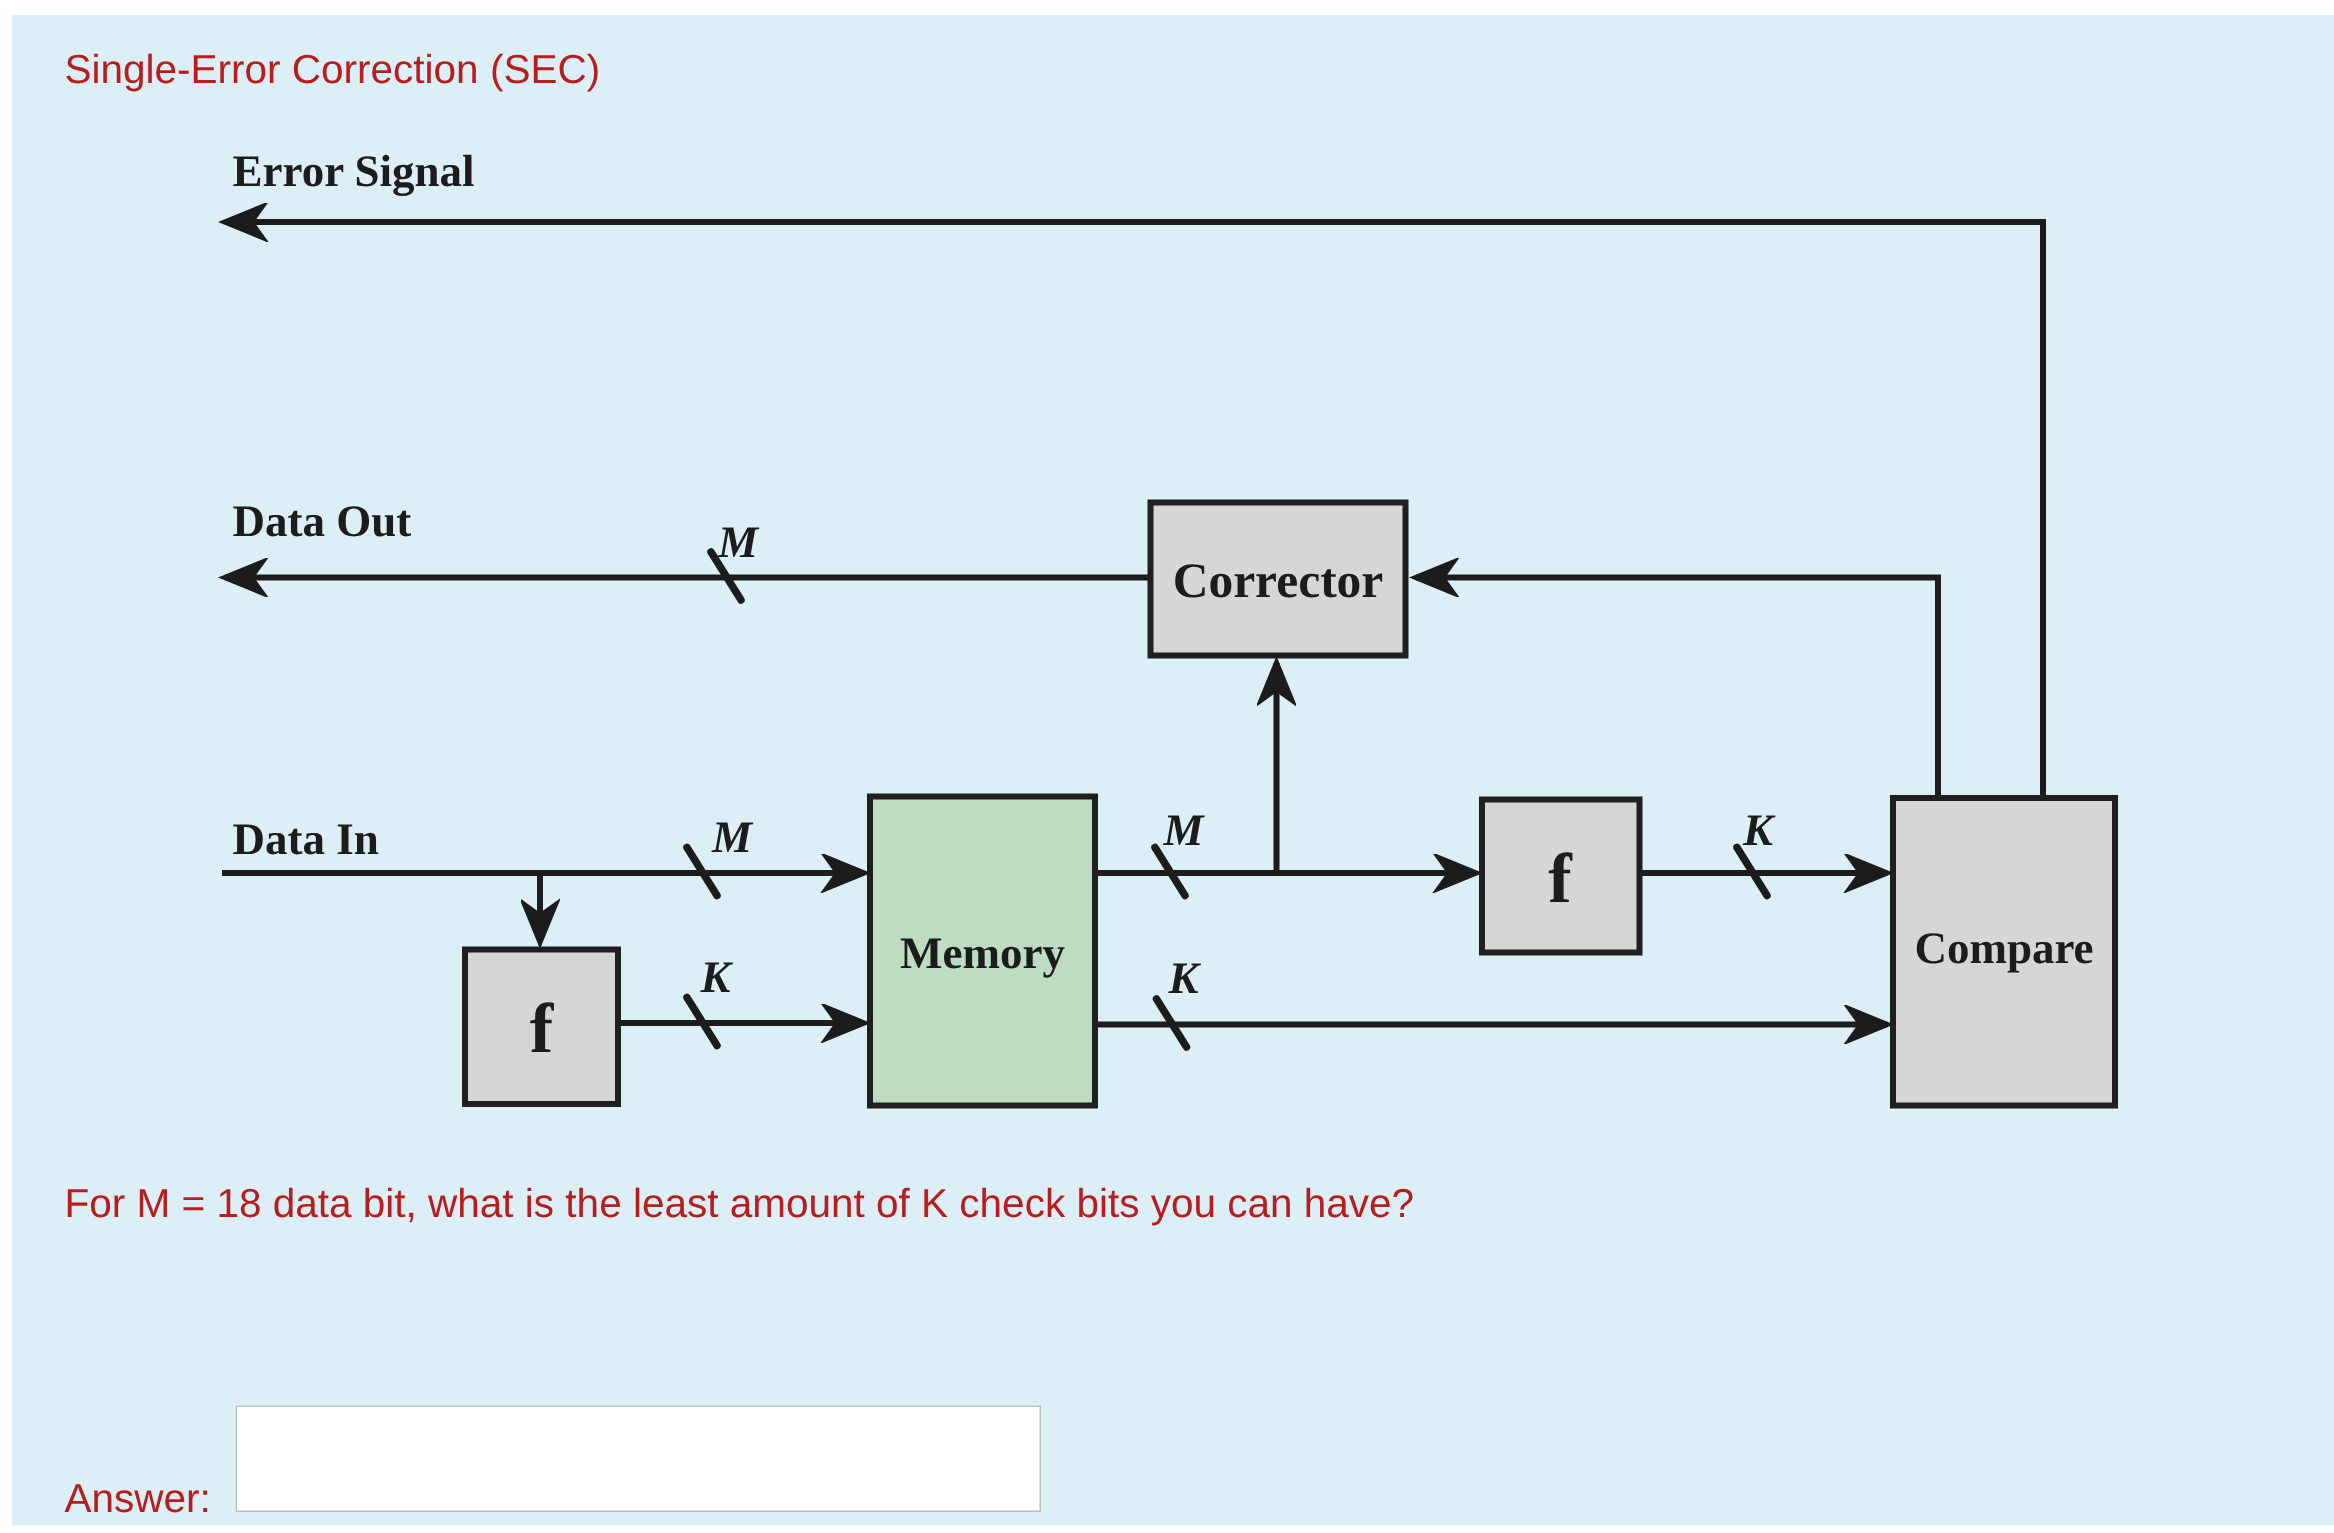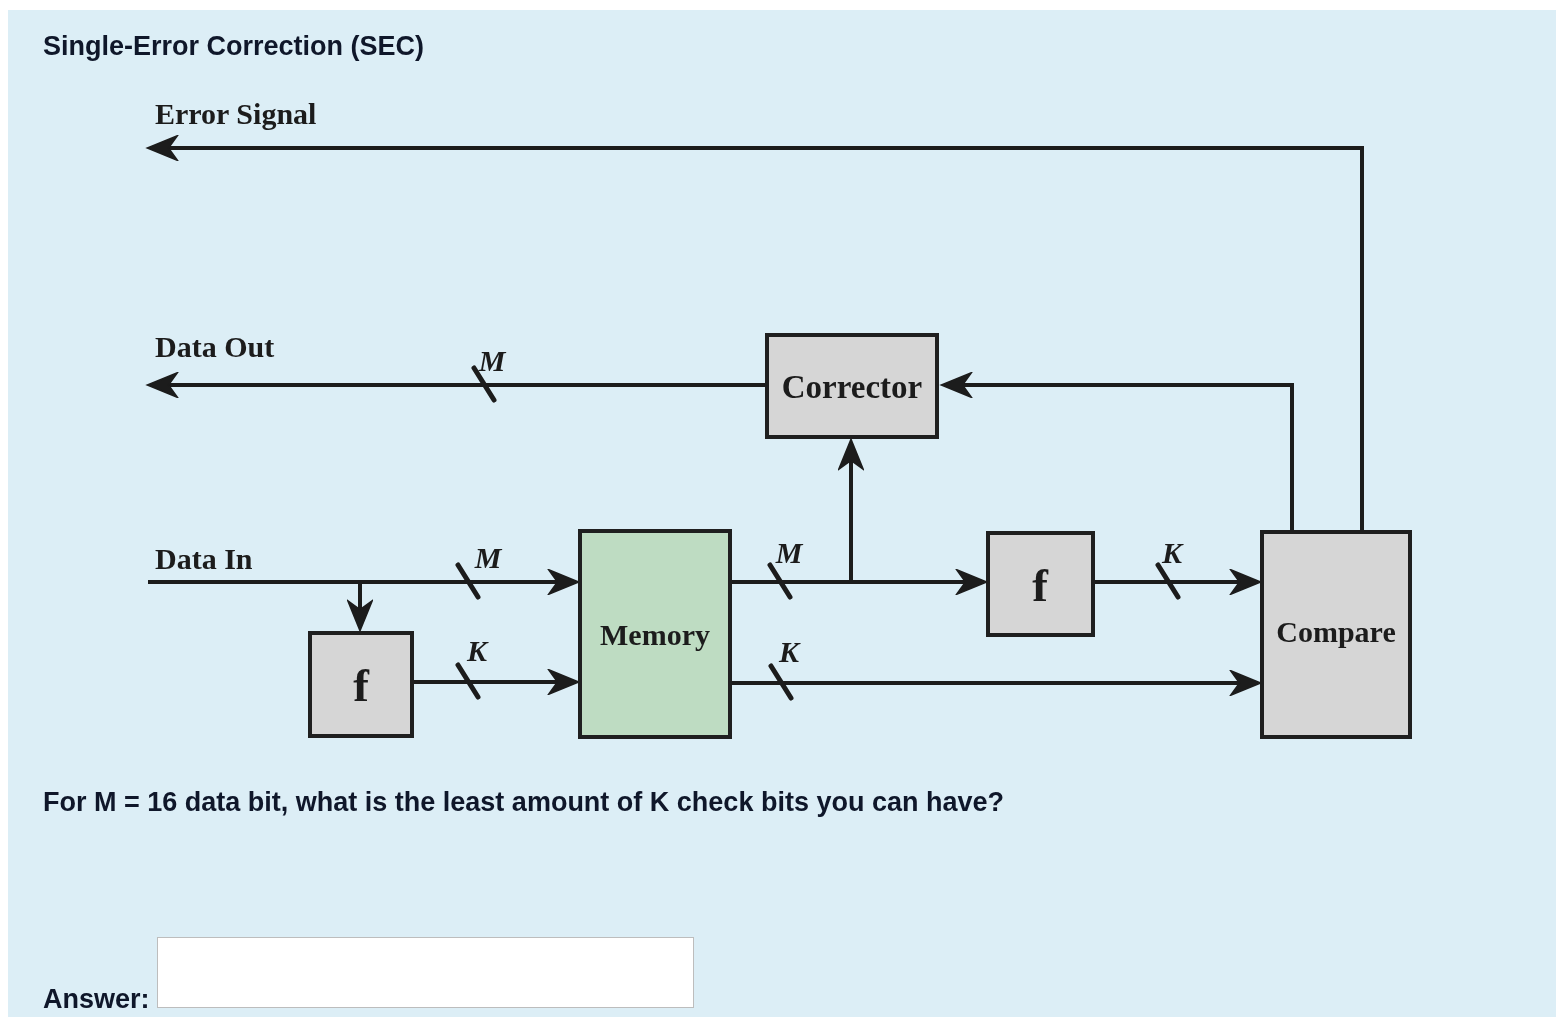--- a/index.html
+++ b/index.html
@@ -1,20 +1,20 @@
 <!DOCTYPE html>
 <html><head>
 <meta charset="utf-8">
 <style>
   html,body{margin:0;padding:0;background:#ffffff;}
   #stage{position:relative;width:1556px;height:1022px;overflow:hidden;background:#ffffff;
          font-family:"Liberation Sans","DejaVu Sans",sans-serif;}
   #panel{position:absolute;left:8px;top:10px;right:0;bottom:5px;background:#dceef6;}
   #diagram-svg{position:absolute;left:0;top:0;width:1556px;height:1022px;}
-  .ui-text{position:absolute;color:#0f172a;font-weight:bold;}
+  .ui-text{position:absolute;color:#b91c1c;}
   #page-title{left:43px;top:31px;font-size:27px;}
   #question-text{left:43px;top:787px;font-size:27px;}
   #answer-label{left:43px;top:984px;font-size:27px;}
   #answer-input{position:absolute;left:157px;top:937px;width:537px;height:71px;
                 box-sizing:border-box;border:1px solid #bdbdbd;background:#ffffff;
                 font-size:26px;padding:0 10px;color:#1c1c1c;outline:none;
                 font-family:"Liberation Sans","DejaVu Sans",sans-serif;}
   .sig-label{font-family:"Liberation Serif","DejaVu Serif",serif;font-weight:bold;
              font-size:30px;fill:#1c1c1c;}
   .bus-label{font-family:"Liberation Serif","DejaVu Serif",serif;font-weight:bold;
@@ -86,16 +86,16 @@
     <text class="bus-label" x="789" y="662">K</text>
     <text class="bus-label" x="1172" y="563">K</text>
 
     <text class="block-label" style="font-size:33px" x="852" y="398">Corrector</text>
     <text class="block-label" style="font-size:30px" x="655" y="645">Memory</text>
     <text class="block-label" style="font-size:30px" x="1336" y="642">Compare</text>
     <text class="block-label" style="font-size:47px" x="361" y="701">f</text>
     <text class="block-label" style="font-size:47px" x="1040" y="601">f</text>
   </svg>
 
-  <div id="question-text" class="ui-text">For M = 16 data bit, what is the least amount of K check bits you can have?</div>
+  <div id="question-text" class="ui-text">For M = 18 data bit, what is the least amount of K check bits you can have?</div>
   <div id="answer-label" class="ui-text">Answer:</div>
   <input id="answer-input" type="text" value="" style="">
 </div>
 
 </body></html>

